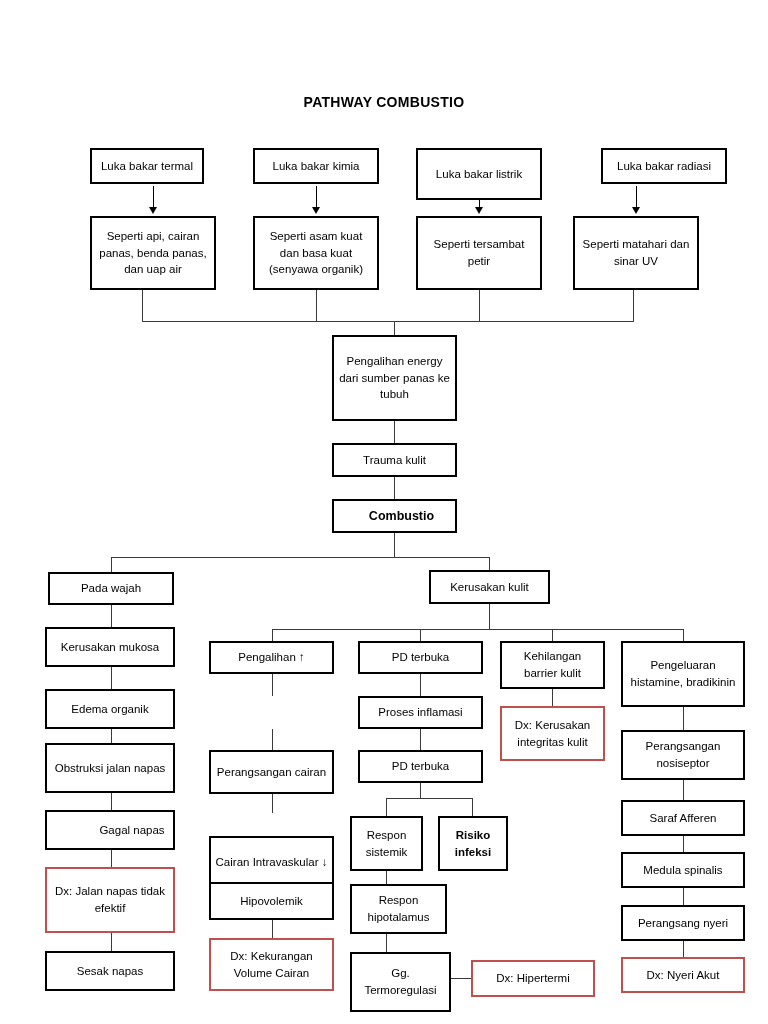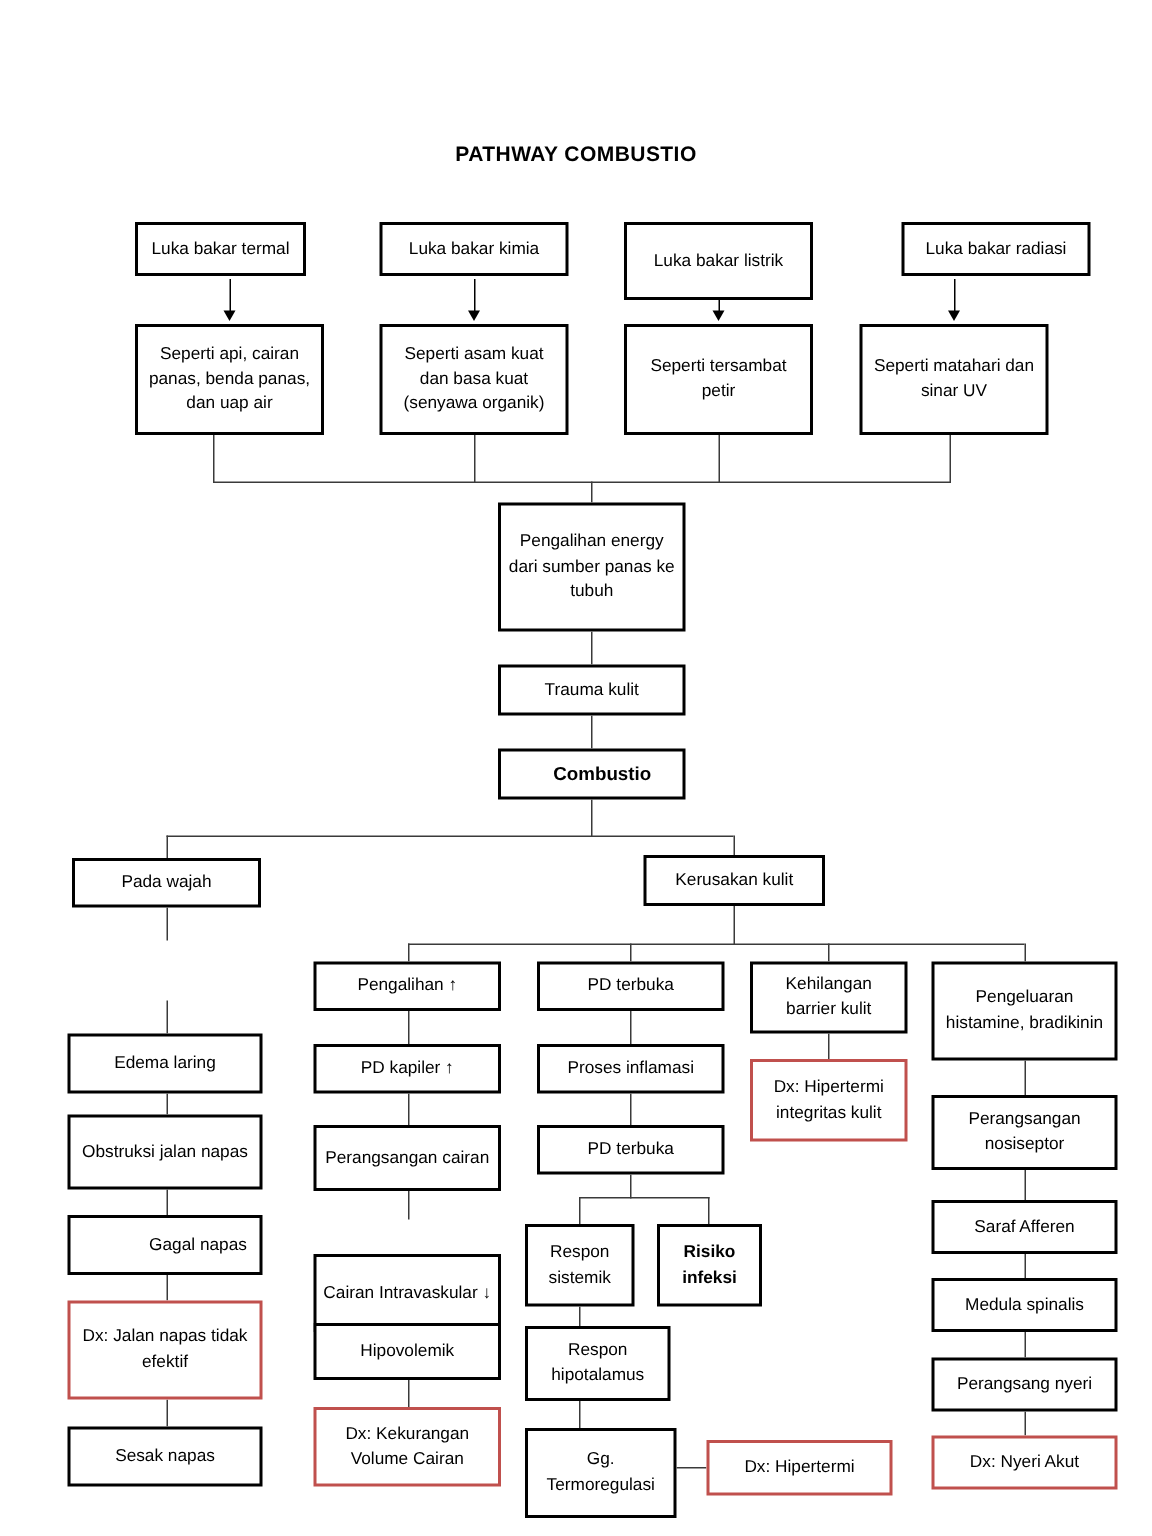--- a/index.html
+++ b/index.html
@@ -82,23 +82,24 @@
   <div class="box thick bold" style="left:332px;top:499px;width:125px;height:34px;padding-left:18px;">Combustio</div>
 
   <div class="ln v" style="left:394px;top:533px;height:25px;"></div>
   <div class="ln h" style="left:111px;top:557px;width:378px;"></div>
   <div class="ln v" style="left:111px;top:557px;height:15px;"></div>
   <div class="ln v" style="left:489px;top:557px;height:15px;"></div>
 
   <div class="box thick" style="left:48px;top:572px;width:126px;height:33px;">Pada wajah</div>
   <div class="ln v" style="left:111px;top:605px;height:22px;"></div>
 
+  <div class="box thick" style="left:45px;top:627px;width:130px;height:40px;">Kerusakan mukosa</div>
   <div class="ln v" style="left:111px;top:667px;height:22px;"></div>
 
-  <div class="box thick" style="left:45px;top:689px;width:130px;height:40px;">Edema laring</div>
+  <div class="box thick" style="left:45px;top:689px;width:130px;height:40px;">Edema organik</div>
   <div class="ln v" style="left:111px;top:729px;height:14px;"></div>
 
   <div class="box thick" style="left:45px;top:743px;width:130px;height:50px;">Obstruksi jalan napas</div>
   <div class="ln v" style="left:111px;top:793px;height:17px;"></div>
 
   <div class="box thick" style="left:45px;top:810px;width:130px;height:40px;padding-left:48px;">Gagal napas</div>
   <div class="ln v" style="left:111px;top:850px;height:17px;"></div>
 
   <div class="box dx" style="left:45px;top:867px;width:130px;height:66px;">Dx: Jalan napas tidak efektif</div>
   <div class="ln v" style="left:111px;top:933px;height:18px;"></div>
@@ -109,21 +110,20 @@
   <div class="ln v" style="left:489px;top:604px;height:26px;"></div>
   <div class="ln h" style="left:272px;top:629px;width:411px;"></div>
   <div class="ln v" style="left:272px;top:629px;height:12px;"></div>
   <div class="ln v" style="left:420px;top:629px;height:12px;"></div>
   <div class="ln v" style="left:552px;top:629px;height:12px;"></div>
   <div class="ln v" style="left:683px;top:629px;height:12px;"></div>
 
   <div class="box thick" style="left:209px;top:641px;width:125px;height:33px;">Pengalihan ↑</div>
   <div class="ln v" style="left:272px;top:674px;height:22px;"></div>
 
-  <div class="box thick" style="left:209px;top:696px;width:125px;height:33px;">PD kapiler ↑</div>
   <div class="ln v" style="left:272px;top:729px;height:21px;"></div>
 
   <div class="box thick" style="left:209px;top:750px;width:125px;height:44px;">Perangsangan cairan</div>
   <div class="ln v" style="left:272px;top:794px;height:19px;"></div>
 
   <div class="box thick" style="left:209px;top:813px;width:125px;height:52px;margin-top:23px;">Cairan Intravaskular ↓</div>
   <div class="ln v" style="left:272px;top:865px;height:17px;"></div>
 
   <div class="box thick" style="left:209px;top:882px;width:125px;height:38px;">Hipovolemik</div>
   <div class="ln v" style="left:272px;top:920px;height:18px;"></div>
@@ -150,21 +150,21 @@
   <div class="box thick" style="left:350px;top:884px;width:97px;height:50px;">Respon hipotalamus</div>
 
   <div class="ln v" style="left:386px;top:934px;height:18px;"></div>
   <div class="box thick" style="left:350px;top:952px;width:101px;height:60px;">Gg. Termoregulasi</div>
 
   <div class="ln h" style="left:451px;top:978px;width:20px;"></div>
   <div class="box dx" style="left:471px;top:960px;width:124px;height:37px;">Dx: Hipertermi</div>
 
   <div class="box thick" style="left:500px;top:641px;width:105px;height:48px;">Kehilangan barrier kulit</div>
   <div class="ln v" style="left:552px;top:689px;height:17px;"></div>
-  <div class="box dx" style="left:500px;top:706px;width:105px;height:55px;">Dx: Hipertermi integritas kulit</div>
+  <div class="box dx" style="left:500px;top:706px;width:105px;height:55px;">Dx: Kerusakan integritas kulit</div>
 
   <div class="box thick" style="left:621px;top:641px;width:124px;height:66px;">Pengeluaran histamine, bradikinin</div>
   <div class="ln v" style="left:683px;top:707px;height:23px;"></div>
 
   <div class="box thick" style="left:621px;top:730px;width:124px;height:50px;">Perangsangan nosiseptor</div>
   <div class="ln v" style="left:683px;top:780px;height:20px;"></div>
 
   <div class="box thick" style="left:621px;top:800px;width:124px;height:36px;">Saraf Afferen</div>
   <div class="ln v" style="left:683px;top:836px;width:1px;height:16px;"></div>
 

